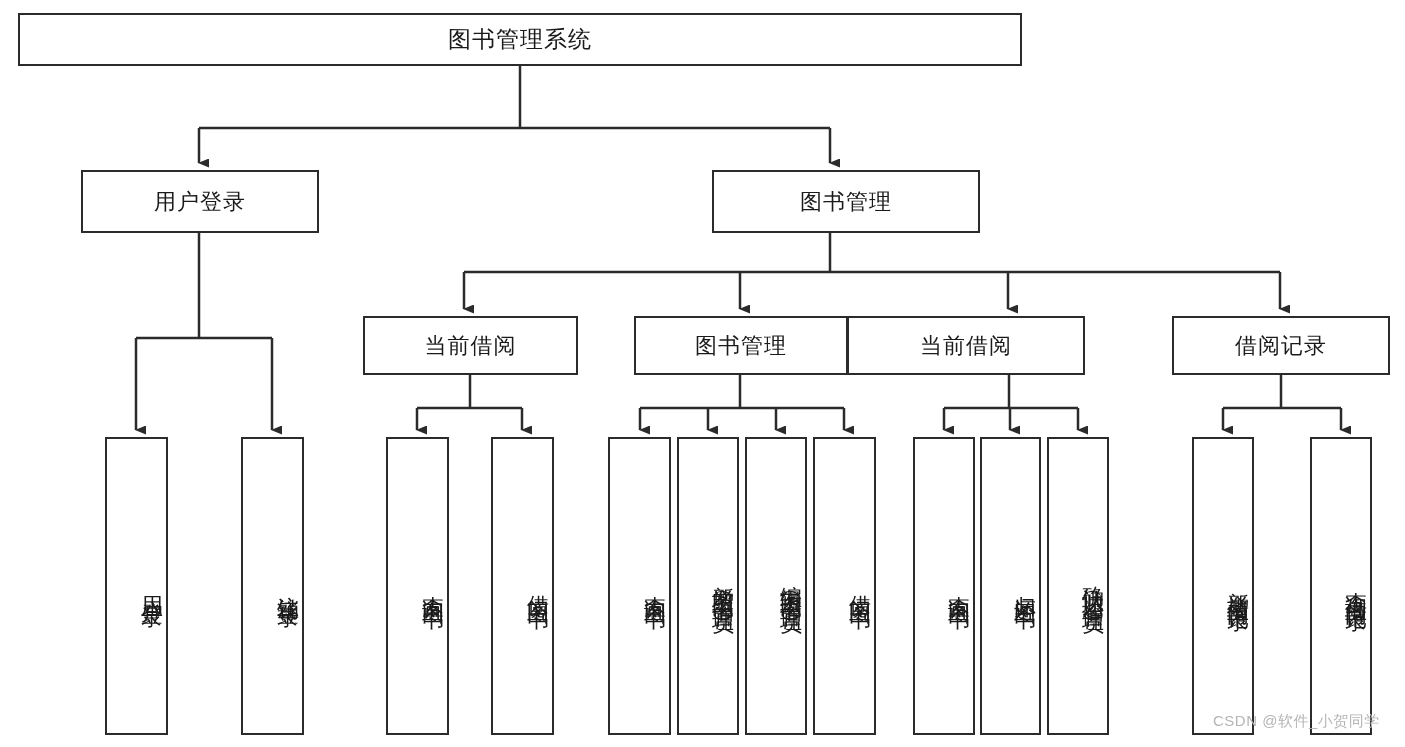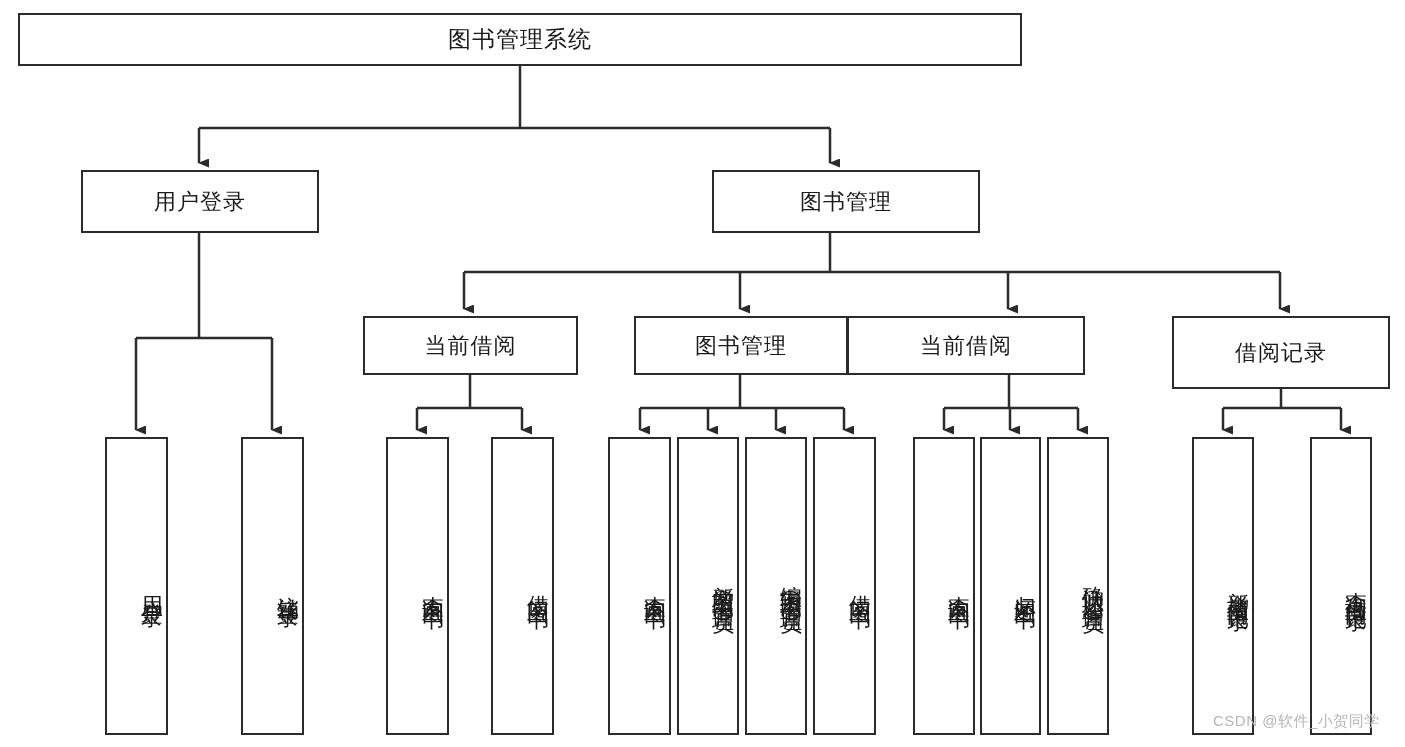--- a/index.html
+++ b/index.html
@@ -141,21 +141,21 @@
 
   <div class="node horizontal" style="left:363px; top:316px; width:215px; height:59px;">
     <span>当前借阅</span>
   </div>
   <div class="node horizontal" style="left:634px; top:316px; width:214px; height:59px;">
     <span>图书管理</span>
   </div>
   <div class="node horizontal" style="left:847px; top:316px; width:238px; height:59px;">
     <span>当前借阅</span>
   </div>
-  <div class="node horizontal" style="left:1172px; top:316px; width:218px; height:73px;">
+  <div class="node horizontal" style="left:1172px; top:316px; width:218px; height:59px;">
     <span>借阅记录</span>
   </div>
 
   <div class="node vertical" style="left:105px; top:437px; width:63px; height:298px;">
     <span class="vlabel">用户登录</span>
   </div>
   <div class="node vertical" style="left:241px; top:437px; width:63px; height:298px;">
     <span class="vlabel">注销登录</span>
   </div>
 

